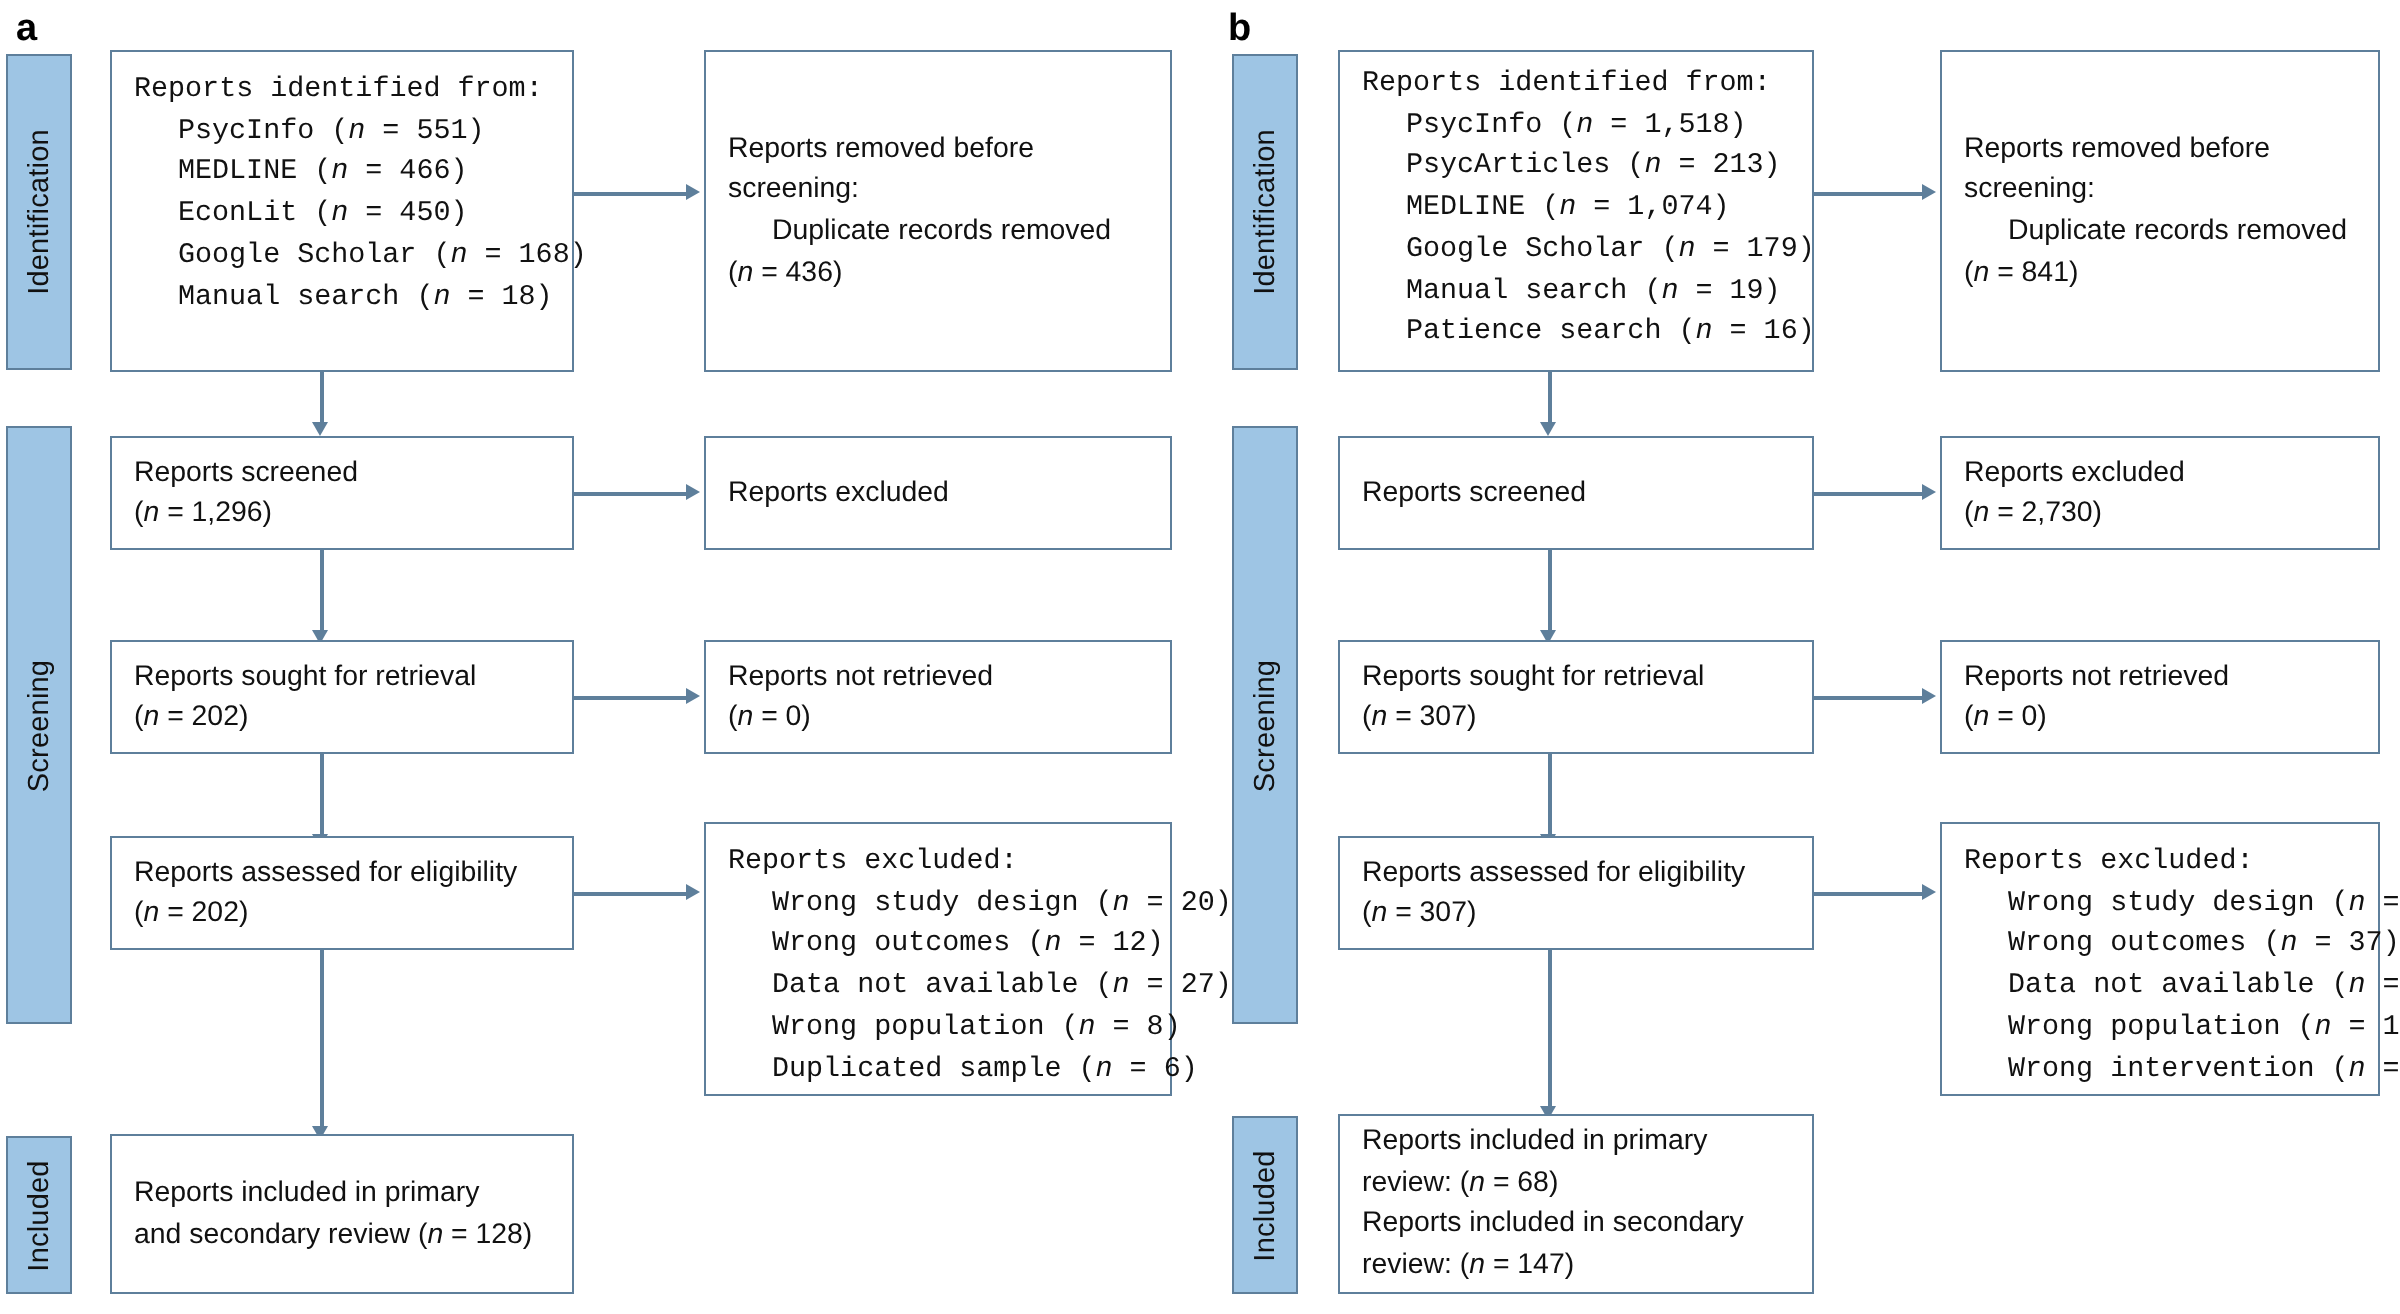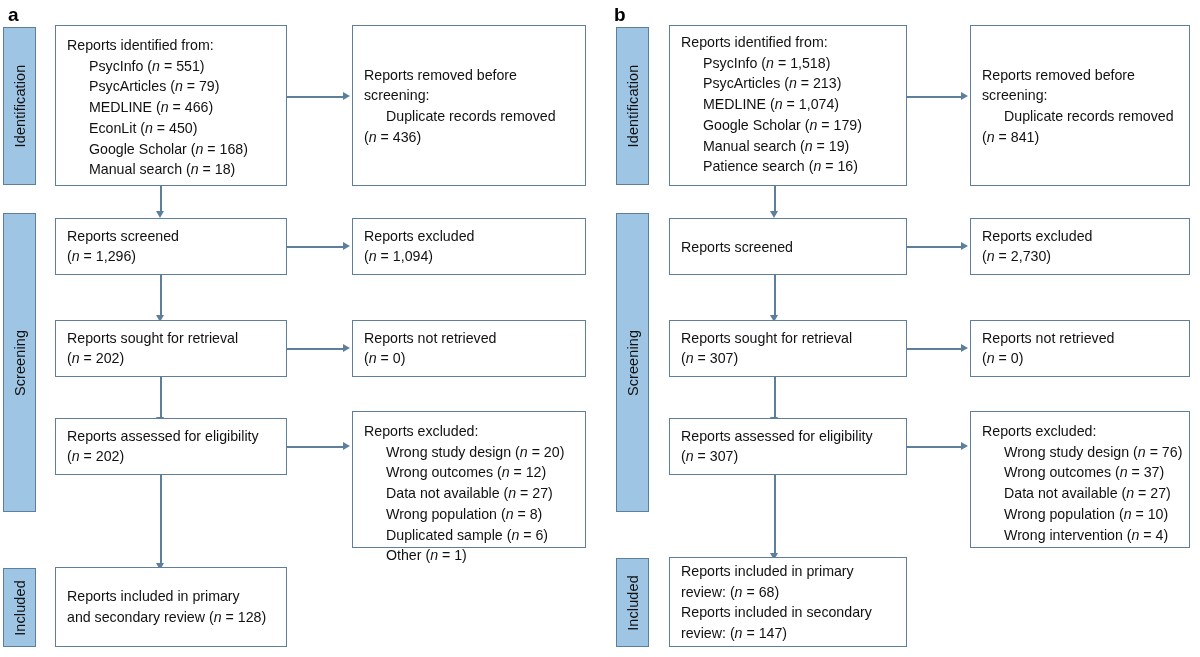--- a/index.html
+++ b/index.html
@@ -67,20 +67,21 @@
     right: 6px;
     top: 50%;
     transform: translateY(-50%);
     font-size: 14.2px;
     line-height: 1.46;
     color: #111;
   }
   .fbox.align-top .fbox-inner {
     top: 9px;
     transform: none;
+    font-family: Liberation Mono, monospace;
   }
   .fbox .line { white-space: nowrap; }
   .fbox .indent { padding-left: 22px; }
   .fbox .it { font-style: italic; }
 
   
   .conn {
     position: absolute;
     background: #5E7F9B;
   }
@@ -115,21 +116,20 @@
     <span class="stage-label">Screening</span>
   </div>
   <div class="stage-bar" style="left:3px; top:568px; width:33px; height:79px;">
     <span class="stage-label">Included</span>
   </div>
 
   <div class="fbox align-top" style="left:55px; top:25px; width:232px; height:161px;">
     <div class="fbox-inner">
       <div class="line">Reports identified from:</div>
       <div class="line indent">PsycInfo (<span class="it">n</span> = 551)</div>
-      <div class="line indent">PsycArticles (<span class="it">n</span> = 79)</div>
       <div class="line indent">MEDLINE (<span class="it">n</span> = 466)</div>
       <div class="line indent">EconLit (<span class="it">n</span> = 450)</div>
       <div class="line indent">Google Scholar (<span class="it">n</span> = 168)</div>
       <div class="line indent">Manual search (<span class="it">n</span> = 18)</div>
     </div>
   </div>
 
   <div class="fbox" style="left:352px; top:25px; width:234px; height:161px;">
     <div class="fbox-inner">
       <div class="line">Reports removed before</div>
@@ -148,21 +148,20 @@
   <div class="fbox" style="left:55px; top:218px; width:232px; height:57px;">
     <div class="fbox-inner">
       <div class="line">Reports screened</div>
       <div class="line">(<span class="it">n</span> = 1,296)</div>
     </div>
   </div>
 
   <div class="fbox" style="left:352px; top:218px; width:234px; height:57px;">
     <div class="fbox-inner">
       <div class="line">Reports excluded</div>
-      <div class="line">(<span class="it">n</span> = 1,094)</div>
     </div>
   </div>
 
   <div class="conn h" style="left:287px; top:246px; width:56px;"></div>
   <div class="arrow-right" style="left:343px; top:241.5px;"></div>
 
   <div class="conn v" style="left:160px; top:275px; height:42px;"></div>
   <div class="arrow-down" style="left:156.3px; top:315px;"></div>
 
   <div class="fbox" style="left:55px; top:320px; width:232px; height:57px;">
@@ -193,21 +192,20 @@
   </div>
 
   <div class="fbox align-top" style="left:352px; top:411px; width:234px; height:137px;">
     <div class="fbox-inner">
       <div class="line">Reports excluded:</div>
       <div class="line indent">Wrong study design (<span class="it">n</span> = 20)</div>
       <div class="line indent">Wrong outcomes (<span class="it">n</span> = 12)</div>
       <div class="line indent">Data not available (<span class="it">n</span> = 27)</div>
       <div class="line indent">Wrong population (<span class="it">n</span> = 8)</div>
       <div class="line indent">Duplicated sample (<span class="it">n</span> = 6)</div>
-      <div class="line indent">Other (<span class="it">n</span> = 1)</div>
     </div>
   </div>
 
   <div class="conn h" style="left:287px; top:446px; width:56px;"></div>
   <div class="arrow-right" style="left:343px; top:441.5px;"></div>
 
   <div class="conn v" style="left:160px; top:475px; height:91px;"></div>
   <div class="arrow-down" style="left:156.3px; top:563px;"></div>
 
   <div class="fbox" style="left:55px; top:567px; width:232px; height:80px;">

